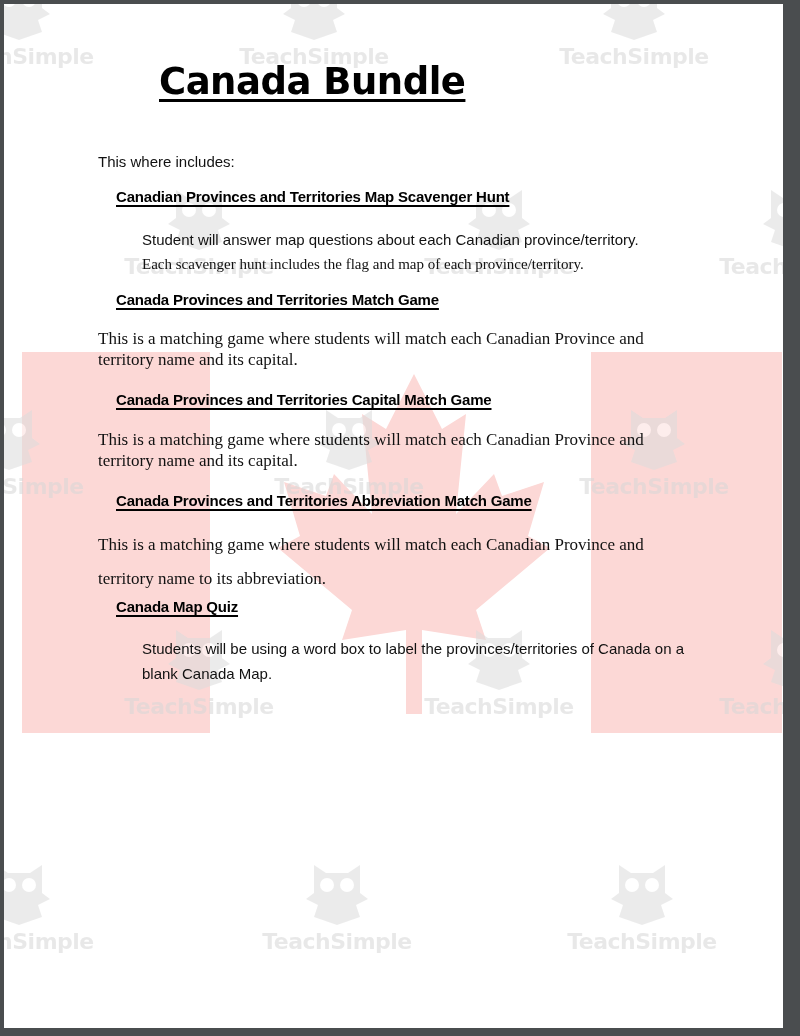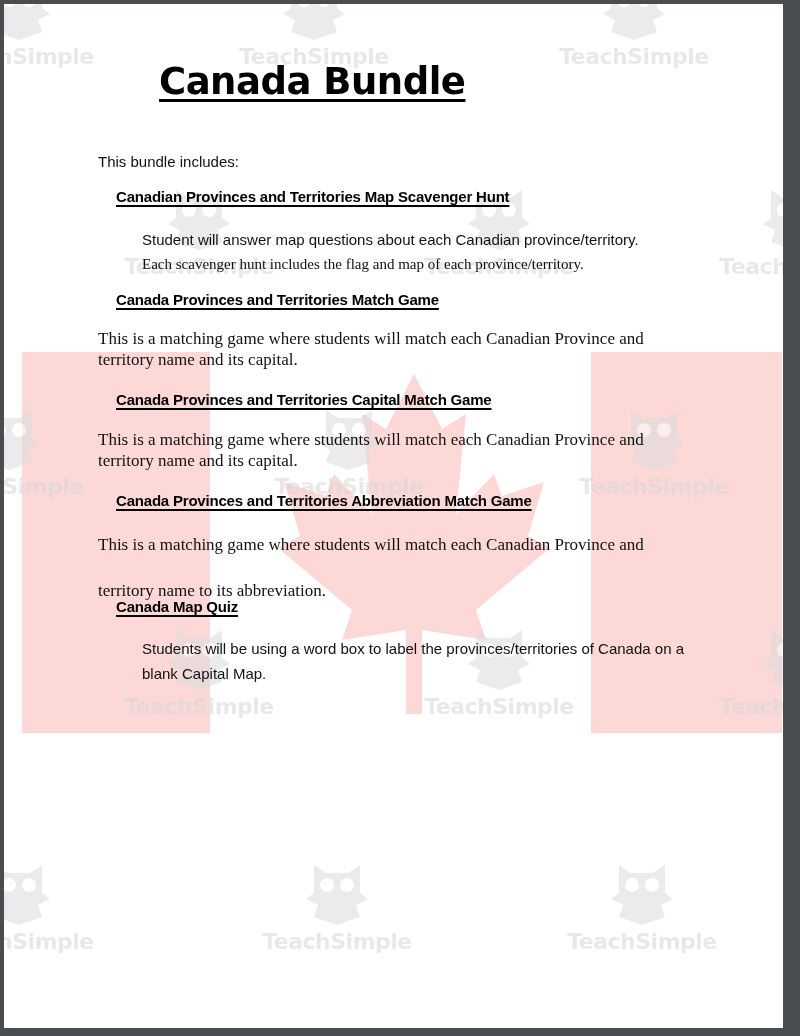--- a/index.html
+++ b/index.html
@@ -229,35 +229,35 @@
         <path fill="currentColor" d="M12 6 L24 14 L46 14 L58 6 L58 34 L66 40 L54 46 L58 58 L35 66 L12 58 L16 46 L4 40 L12 34 Z"></path>
         <circle cx="25" cy="26" r="7" fill="#fff"></circle>
         <circle cx="45" cy="26" r="7" fill="#fff"></circle>
       </svg>
     <div class="wm-text">TeachSimple</div>
   </div>
 
   <div class="title">Canada Bundle</div>
 
   <div class="content">
-    <div class="intro">This bundle includes:</div>
+    <div class="intro">This where includes:</div>
 
     <div class="sec-head" style="top:184px;">Canadian Provinces and Territories Map Scavenger Hunt</div>
     <div class="desc-sans" style="top:223px;">Student will answer map questions about each Canadian province/territory.</div>
     <div class="desc-sans" style="top:248px;font-family:Liberation Serif, serif;">Each scavenger hunt includes the flag and map of each province/territory.</div>
 
     <div class="sec-head" style="top:287px;">Canada Provinces and Territories Match Game</div>
     <div class="desc-serif" style="top:324px;">This is a matching game where students will match each Canadian Province and</div>
     <div class="desc-serif" style="top:345px;">territory name and its capital.</div>
 
     <div class="sec-head" style="top:387px;">Canada Provinces and Territories Capital Match Game</div>
     <div class="desc-serif" style="top:425px;">This is a matching game where students will match each Canadian Province and</div>
     <div class="desc-serif" style="top:446px;">territory name and its capital.</div>
 
     <div class="sec-head" style="top:488px;">Canada Provinces and Territories Abbreviation Match Game</div>
     <div class="desc-serif" style="top:530px;">This is a matching game where students will match each Canadian Province and</div>
-    <div class="desc-serif" style="top:576px;">territory name to its abbreviation.</div>
+    <div class="desc-serif" style="top:564px;">territory name to its abbreviation.</div>
 
     <div class="sec-head" style="top:594px;">Canada Map Quiz</div>
     <div class="desc-sans" style="top:632px;">Students will be using a word box to label the provinces/territories of Canada on a</div>
-    <div class="desc-sans" style="top:657px;">blank Capital Map.</div>
+    <div class="desc-sans" style="top:657px;">blank Canada Map.</div>
   </div>
 </div>
 
 </body></html>

